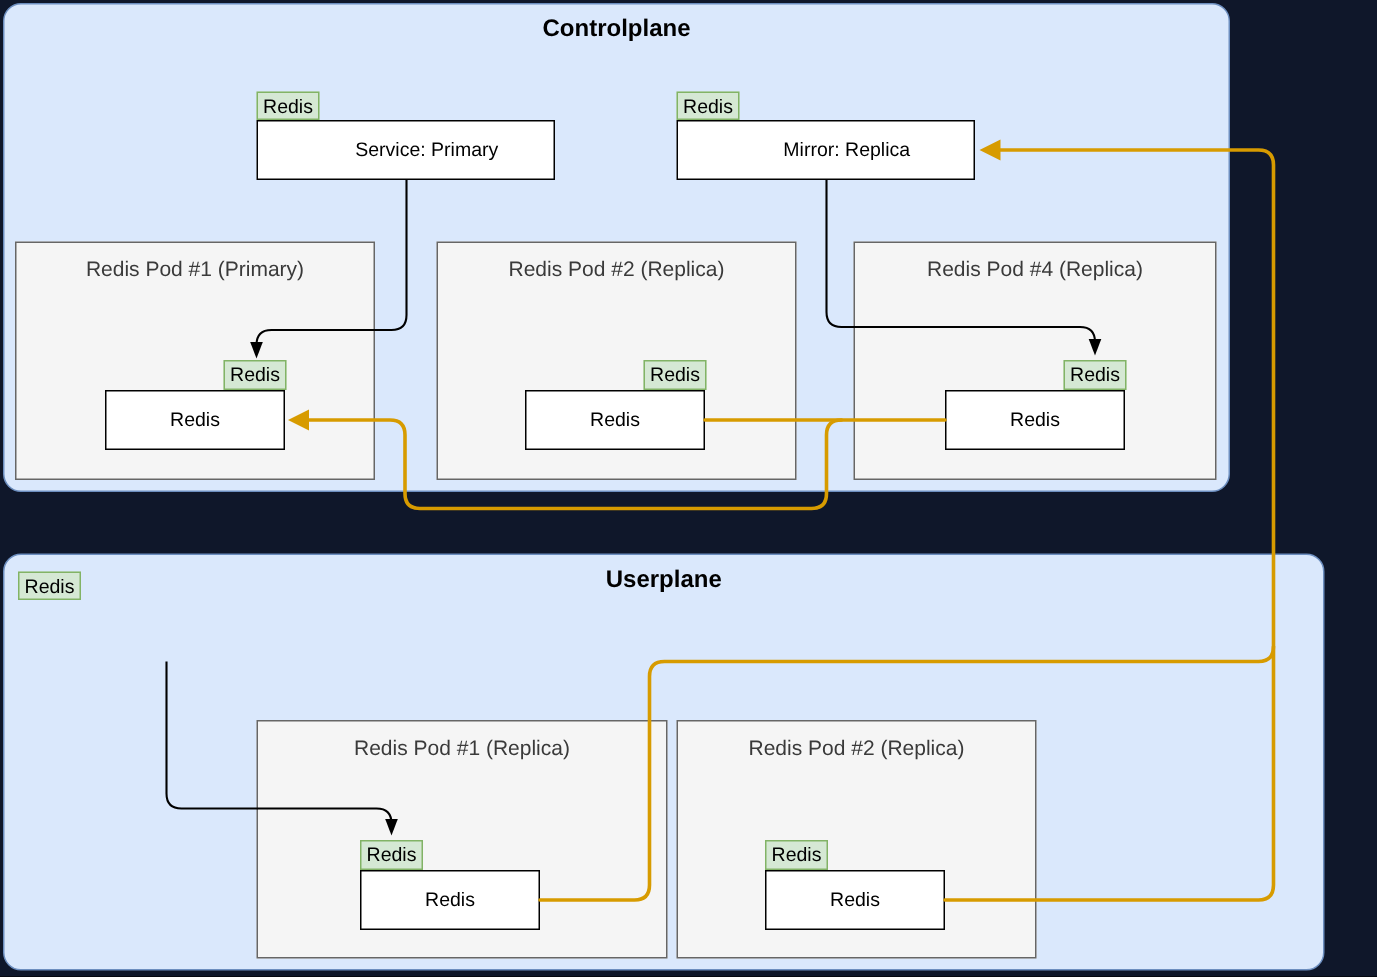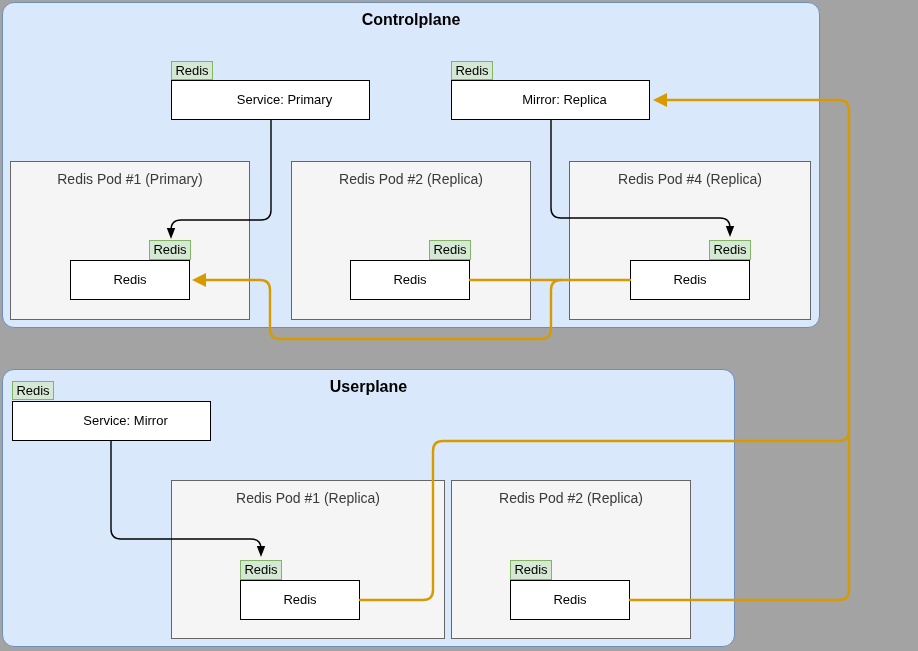--- a/index.html
+++ b/index.html
@@ -1,18 +1,18 @@
 <!DOCTYPE html>
 <html><head>
 <meta charset="utf-8">
 <style>
   html,body{margin:0;padding:0;background:#000;}
   *{box-sizing:border-box;}
   .stage{
-    position:relative;width:918px;height:651px;background:#a3a3a3;
+    position:relative;width:918px;height:651px;background:#0f172a;
     font-family:"Liberation Sans","DejaVu Sans",sans-serif;overflow:hidden;
   }
   .plane{
     position:absolute;background:#dae8fc;border:1px solid #6c8ebf;border-radius:12px;
   }
   .plane-title{
     position:absolute;left:0;top:8px;width:100%;text-align:center;
     font-size:16px;font-weight:bold;color:#000;
   }
   .pod{
@@ -35,21 +35,21 @@
 </style>
 </head>
 <body>
 
 <div class="stage">
 
   <div class="plane" style="left:2px;top:2px;width:818px;height:326px">
     <div class="plane-title">Controlplane</div>
   </div>
 
-  <div class="plane" style="left:2px;top:369px;width:733px;height:278px">
+  <div class="plane" style="left:2px;top:369px;width:881px;height:278px">
     <div class="plane-title">Userplane</div>
   </div>
 
   <div class="pod" style="left:10px;top:161px;width:240px;height:159px">
     <div class="pod-title">Redis Pod #1 (Primary)</div>
   </div>
   <div class="pod" style="left:291px;top:161px;width:240px;height:159px">
     <div class="pod-title">Redis Pod #2 (Replica)</div>
   </div>
   <div class="pod" style="left:569px;top:161px;width:242px;height:159px">
@@ -63,21 +63,20 @@
     <div class="pod-title">Redis Pod #2 (Replica)</div>
   </div>
 
   <div class="tab" style="left:171px;top:61px;height:19px">Redis</div>
   <div class="nbox svc" style="left:171px;top:80px">Service: Primary</div>
 
   <div class="tab" style="left:451px;top:61px;height:19px">Redis</div>
   <div class="nbox svc" style="left:451px;top:80px">Mirror: Replica</div>
 
   <div class="tab" style="left:12px;top:381px;height:19px">Redis</div>
-  <div class="nbox svc" style="left:12px;top:401px">Service: Mirror</div>
 
   <div class="tab" style="left:149px;top:240px">Redis</div>
   <div class="nbox" style="left:70px;top:260px">Redis</div>
 
   <div class="tab" style="left:429px;top:240px">Redis</div>
   <div class="nbox" style="left:350px;top:260px">Redis</div>
 
   <div class="tab" style="left:709px;top:240px">Redis</div>
   <div class="nbox" style="left:630px;top:260px">Redis</div>
 

